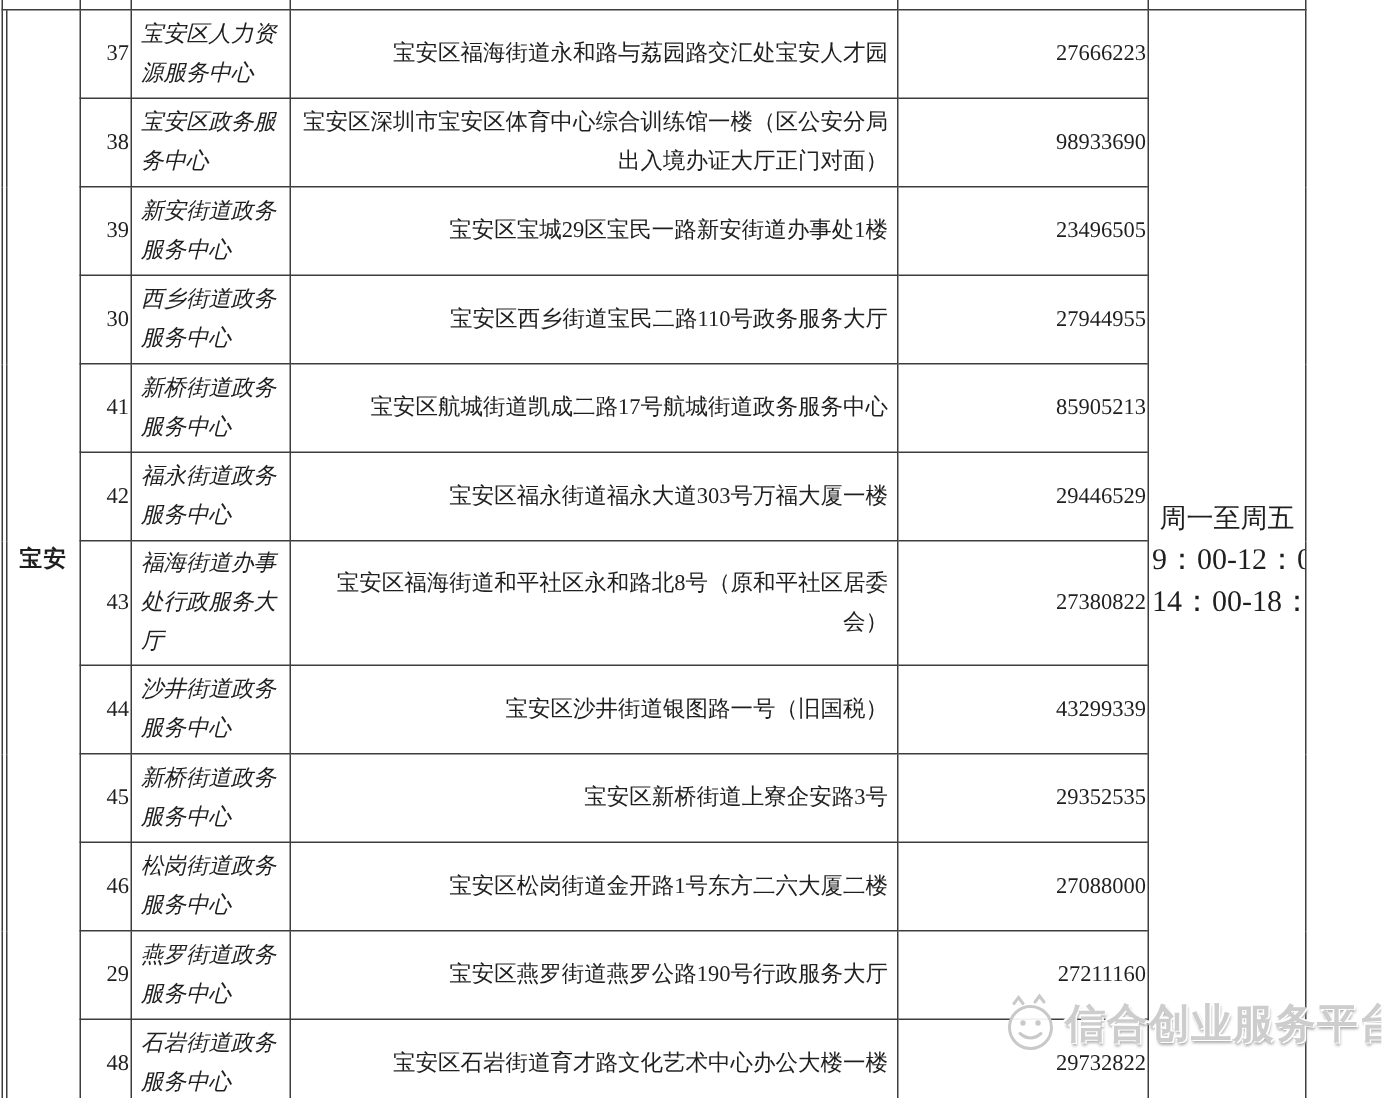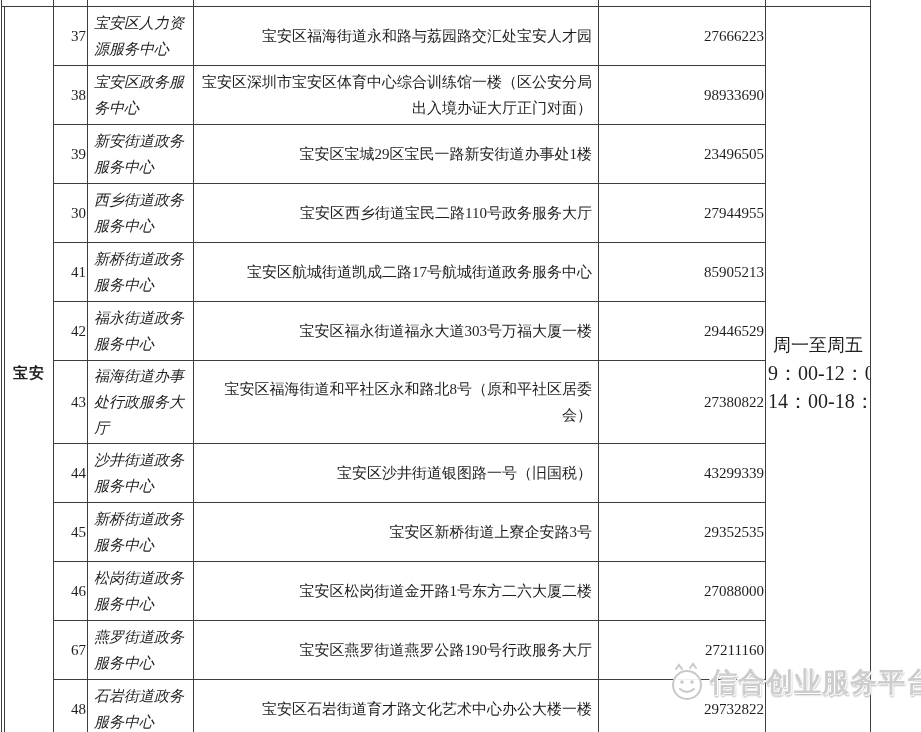--- a/index.html
+++ b/index.html
@@ -147,21 +147,21 @@
           <td class="col-address">宝安区新桥街道上寮企安路3号</td>
           <td class="col-phone">29352535</td>
         </tr>
         <tr>
           <td class="col-no">46</td>
           <td class="col-name">松岗街道政务服务中心</td>
           <td class="col-address">宝安区松岗街道金开路1号东方二六大厦二楼</td>
           <td class="col-phone">27088000</td>
         </tr>
         <tr>
-          <td class="col-no">67</td>
+          <td class="col-no">29</td>
           <td class="col-name">燕罗街道政务服务中心</td>
           <td class="col-address">宝安区燕罗街道燕罗公路190号行政服务大厅</td>
           <td class="col-phone">27211160</td>
         </tr>
         <tr>
           <td class="col-no">48</td>
           <td class="col-name">石岩街道政务服务中心</td>
           <td class="col-address">宝安区石岩街道育才路文化艺术中心办公大楼一楼</td>
           <td class="col-phone">29732822</td>
         </tr>

